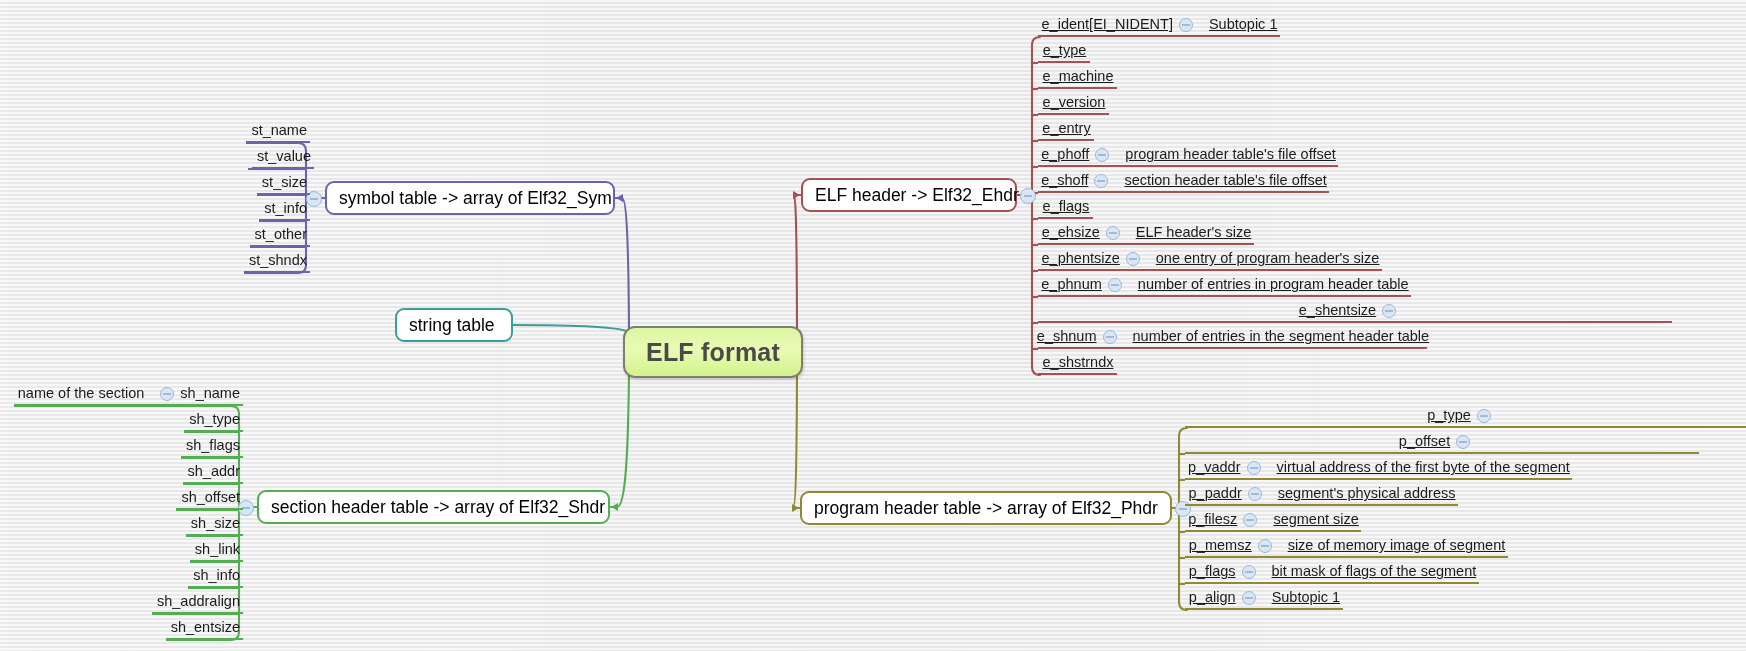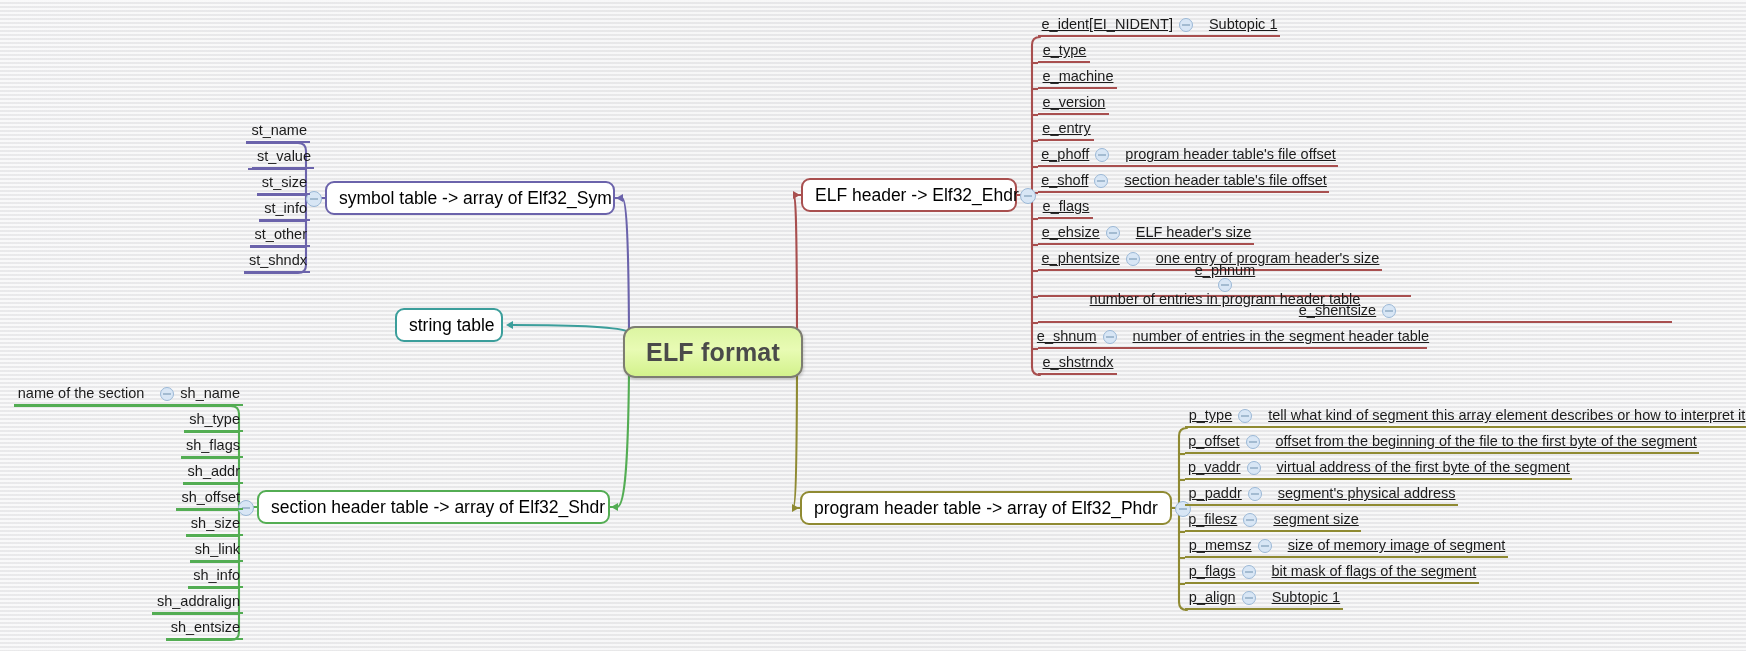--- a/index.html
+++ b/index.html
@@ -190,21 +190,21 @@
         <span class="toggle"></span>
         <span class="gap"></span>
         <span class="note">ELF header's size</span>
       </div>
       <div class="leaf right" style="border-bottom-color: rgb(168, 79, 79); left: 1038px; top: 248px; width: 344px;">
         <span class="lbl">e_phentsize</span>
         <span class="toggle"></span>
         <span class="gap"></span>
         <span class="note">one entry of program header's size</span>
       </div>
-      <div class="leaf right" style="border-bottom-color: rgb(168, 79, 79); left: 1038px; top: 274px; width: 373px; flex-direction: column;">
+      <div class="leaf right" style="border-bottom-color: rgb(168, 79, 79); left: 1038px; top: 274px; width: 373px;">
         <span class="lbl">e_phnum</span>
         <span class="toggle"></span>
         <span class="gap"></span>
         <span class="note">number of entries in program header table</span>
       </div>
       <div class="leaf right" style="border-bottom-color: rgb(168, 79, 79); left: 1038px; top: 300px; width: 634px;">
         <span class="lbl">e_shentsize</span>
         <span class="toggle"></span>
         <span class="gap"></span>
       </div>
@@ -218,27 +218,25 @@
         <span class="lbl">e_shstrndx</span>
       </div>
       <div class="node-box" style="left: 800px; top: 491px; width: 372px; border-color: rgb(143, 138, 50);">
         <span>program header table -&gt; array of Elf32_Phdr</span>
       </div>
       <div class="node-toggle" style="left: 1175px; top: 501px;"></div>
       <div class="leaf right" style="border-bottom-color: rgb(143, 138, 50); left: 1185px; top: 405px; width: 563px;">
         <span class="lbl">p_type</span>
         <span class="toggle"></span>
         <span class="gap"></span>
-        <span class="note">tell what kind of segment this array element describes or how to interpret it</span>
       </div>
       <div class="leaf right" style="border-bottom-color: rgb(143, 138, 50); left: 1185px; top: 431px; width: 514px;">
         <span class="lbl">p_offset</span>
         <span class="toggle"></span>
         <span class="gap"></span>
-        <span class="note">offset from the beginning of the file to the first byte of the segment</span>
       </div>
       <div class="leaf right" style="border-bottom-color: rgb(143, 138, 50); left: 1185px; top: 457px; width: 387px;">
         <span class="lbl">p_vaddr</span>
         <span class="toggle"></span>
         <span class="gap"></span>
         <span class="note">virtual address of the first byte of the segment</span>
       </div>
       <div class="leaf right" style="border-bottom-color: rgb(143, 138, 50); left: 1185px; top: 483px; width: 273px;">
         <span class="lbl">p_paddr</span>
         <span class="toggle"></span>
@@ -284,21 +282,21 @@
       </div>
       <div class="leaf left" style="border-bottom-color: rgb(107, 99, 171); left: 259px; top: 198px; width: 51px;">
         <span class="lbl">st_info</span>
       </div>
       <div class="leaf left" style="border-bottom-color: rgb(107, 99, 171); left: 250px; top: 224px; width: 60px;">
         <span class="lbl">st_other</span>
       </div>
       <div class="leaf left" style="border-bottom-color: rgb(107, 99, 171); left: 244px; top: 250px; width: 66px;">
         <span class="lbl">st_shndx</span>
       </div>
-      <div class="node-box" style="left: 395px; top: 308px; width: 108px; border-color: rgb(59, 158, 155);">
+      <div class="node-box" style="left: 395px; top: 308px; width: 118px; border-color: rgb(59, 158, 155);">
         <span>string table</span>
       </div>
       <div class="node-box" style="left: 257px; top: 490px; width: 353px; border-color: rgb(83, 173, 83);">
         <span>section header table -&gt; array of Elf32_Shdr</span>
       </div>
       <div class="node-toggle" style="left: 238px; top: 500px;"></div>
       <div class="leaf left" style="border-bottom-color: rgb(83, 173, 83); left: 14px; top: 383px; width: 229px;">
         <span class="note">name of the section</span>
         <span class="gap"></span>
         <span class="toggle"></span>

